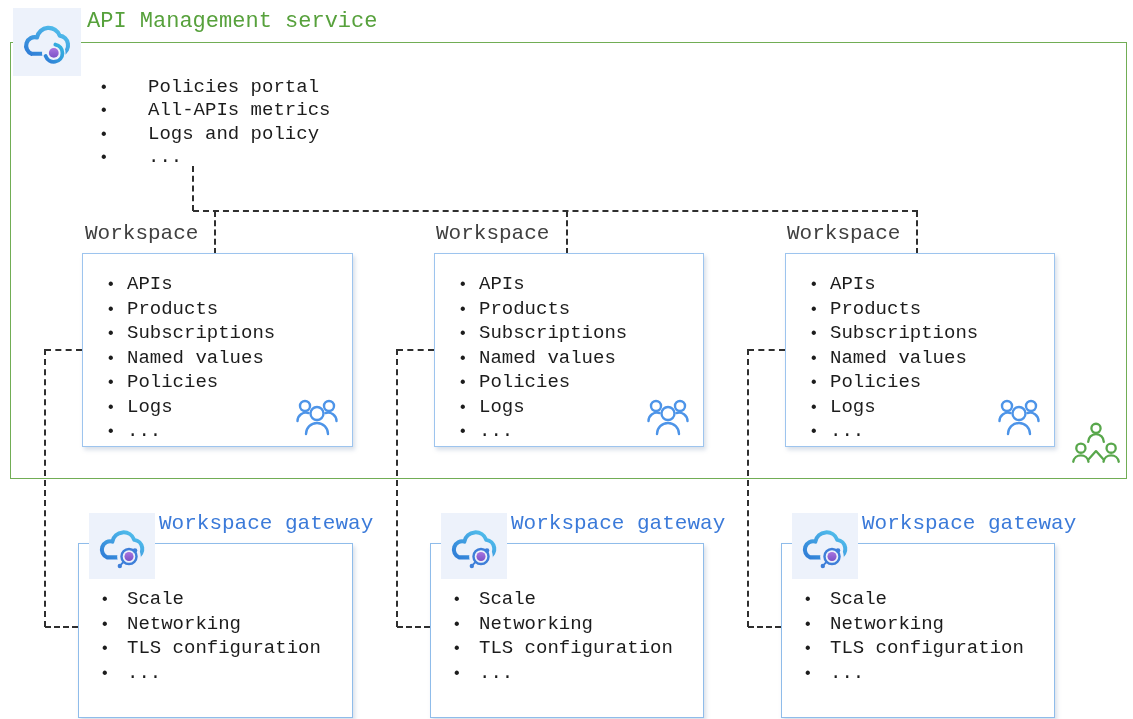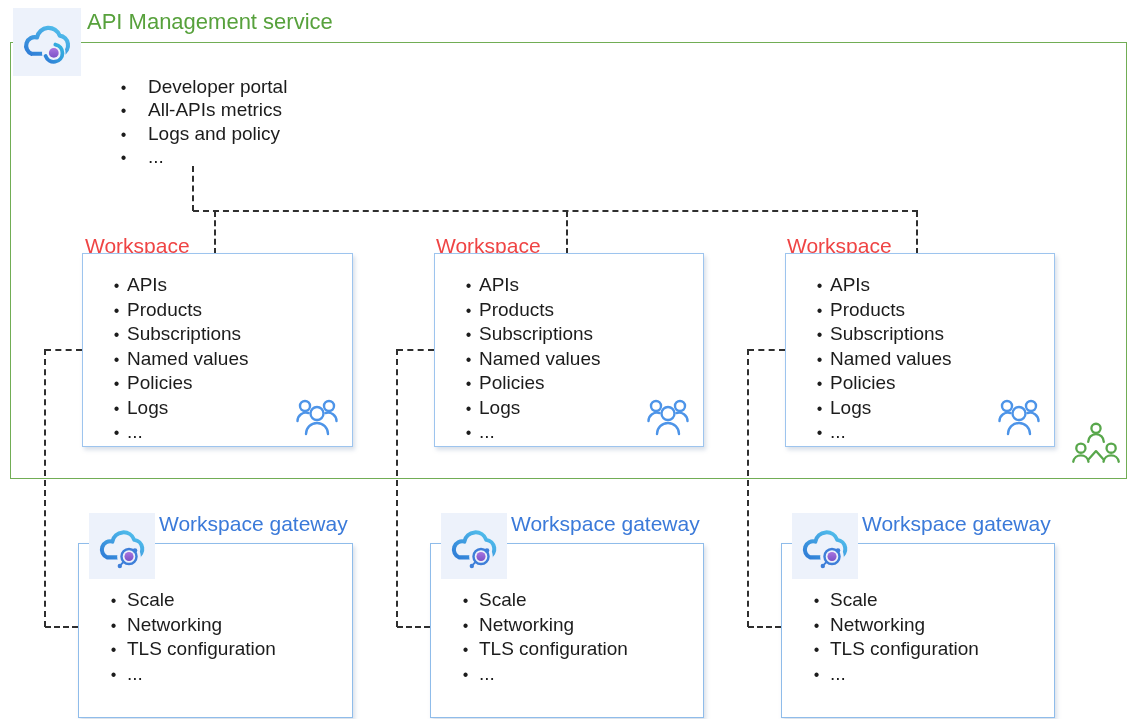--- a/index.html
+++ b/index.html
@@ -1,20 +1,19 @@
 <!DOCTYPE html>
 <html><head>
 <meta charset="utf-8">
 <style>
   html,body { margin:0; padding:0; background:#ffffff; }
   #stage {
     position:relative; width:1133px; height:719px; overflow:hidden;
-    background:#ffffff; font-family:Liberation Sans, sans-serif;
+    background:#ffffff; font-family:Liberation Mono, monospace;
     color:#1c1c1c;
-    text-align:center;
   }
   .abs { position:absolute; }
 
   
   .outer-box { left:10px; top:42px; width:1115px; height:435px; border:1.5px solid #71ad55; background:transparent; }
   .service-title { left:87px; top:9px; font-size:22px; color:#57a13c; white-space:nowrap; }
 
   
   .icon-tile { background:#edf2fb; display:flex; align-items:center; justify-content:center; }
   .apim-tile { left:13px; top:8px; width:68px; height:68px; }
@@ -25,21 +24,21 @@
   ul.blist .dot { flex:0 0 auto; font-size:16px; }
   .service-list { left:98px; top:76px; }
   .service-list li { line-height:22.3px; }
   .service-list .dot { width:49px; padding-left:1px; }
 
   
   .dash-v { border-left:2px dashed #2f2f2f; width:0; }
   .dash-h { border-top:2px dashed #2f2f2f; height:0; }
 
   
-  .ws-label { top:234px; font-size:21px; color:#ef4444; white-space:nowrap; }
+  .ws-label { top:222px; font-size:21px; color:#404040; white-space:nowrap; }
   .ws-box { top:253px; height:192px; background:#ffffff; border:1px solid #9dc4ee;
             box-shadow:2px 3px 4px rgba(120,145,175,0.28); }
   .ws-box ul { margin:19px 0 0 0; }
   .ws-box li { line-height:23.5px; }
   .ws-box .dot { width:44px; padding-left:23px; box-sizing:border-box; }
   .team-icon { position:absolute; right:12px; top:140px; }
 
   
   .gw-box { top:543px; height:173px; background:#ffffff; border:1px solid #8fbcea;
             box-shadow:2px 3px 4px rgba(120,145,175,0.28); }
@@ -82,21 +81,21 @@
       <path d="M41.2 34.8 A9.6 9.6 0 1 1 30.4 47.4" fill="none" stroke="url(#arcGrad)" stroke-width="4.2" stroke-linecap="round"></path>
       <circle cx="39.5" cy="44" r="5.4" fill="url(#purpGrad)"></circle>
     </svg>
   </div>
 
   <div class="abs service-title">API Management service</div>
 
   <ul class="abs blist service-list">
       <li>
         <span class="dot">•</span>
-        <span class="txt">Developer portal</span>
+        <span class="txt">Policies portal</span>
       </li>
       <li>
         <span class="dot">•</span>
         <span class="txt">All-APIs metrics</span>
       </li>
       <li>
         <span class="dot">•</span>
         <span class="txt">Logs and policy</span>
       </li>
       <li>

